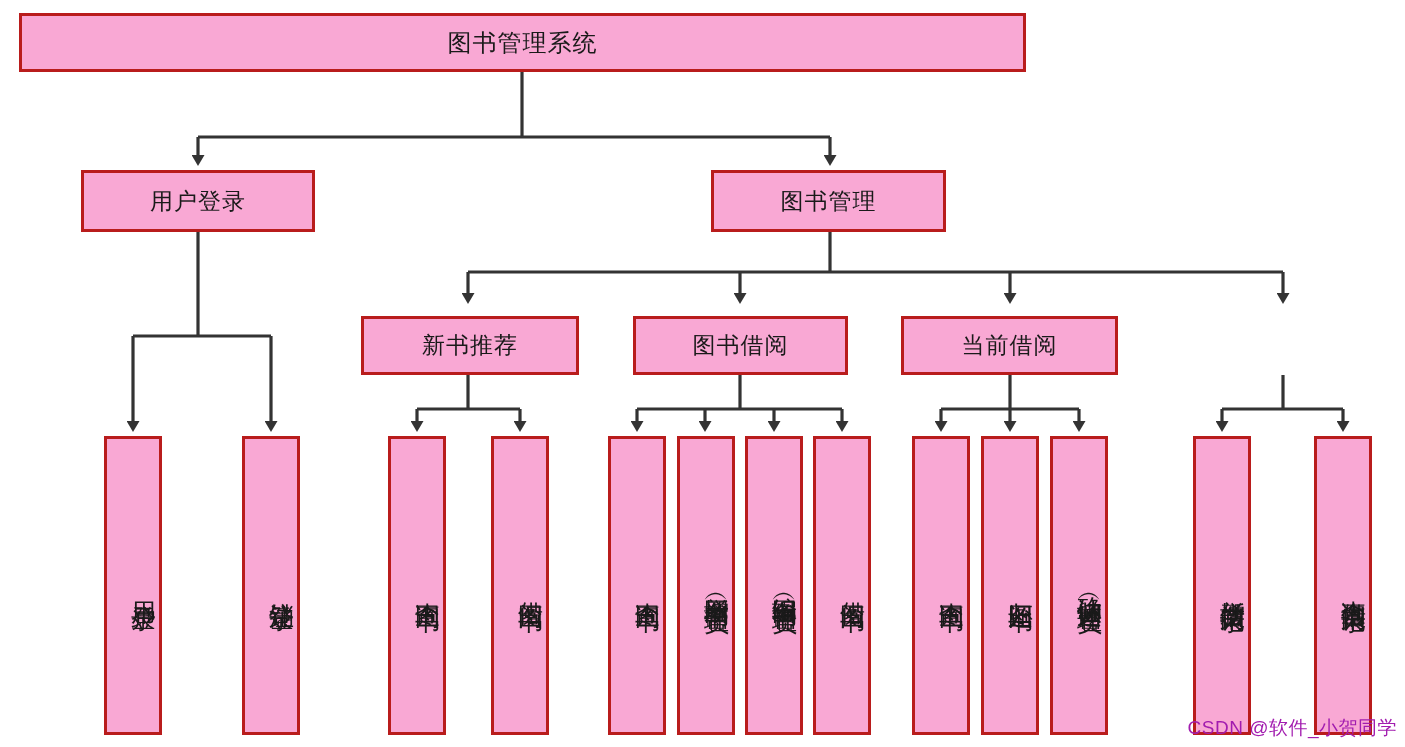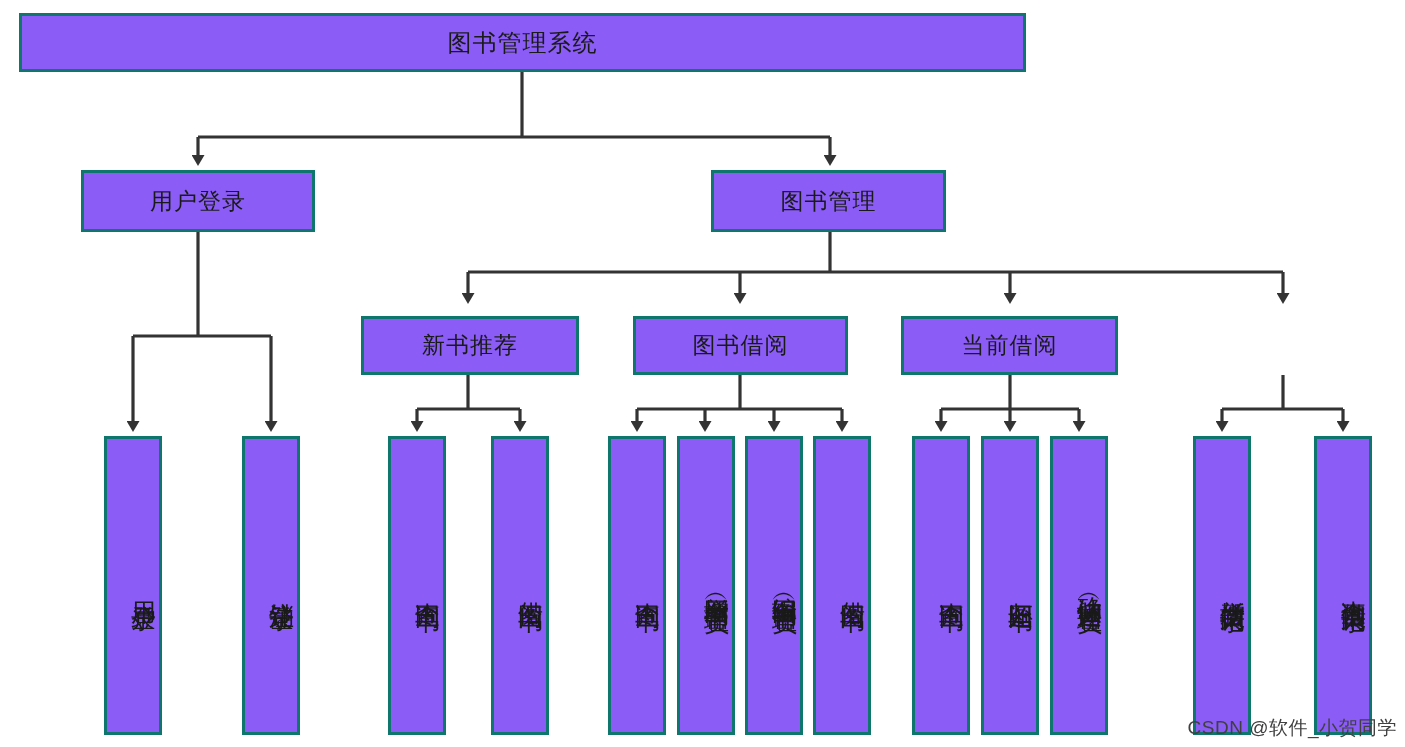--- a/index.html
+++ b/index.html
@@ -21,22 +21,22 @@
     position: absolute;
     left: 0;
     top: 0;
     width: 1405px;
     height: 747px;
     pointer-events: none;
   }
   .node {
     position: absolute;
     box-sizing: border-box;
-    background: #8b5cf6;
-    border: 3px solid #0f766e;
+    background: #f9a8d4;
+    border: 3px solid #b91c1c;
     display: flex;
     align-items: center;
     justify-content: center;
     color: #1a1a1a;
   }
   .node.horiz {
     font-size: 23px;
     letter-spacing: 1px;
   }
   .node.vert {
@@ -56,21 +56,21 @@
     text-align: left;
   }
   .node.root {
     font-size: 24px;
   }
   .watermark {
     position: absolute;
     right: 8px;
     bottom: 6px;
     font-size: 19px;
-    color: #404040;
+    color: #a21caf;
     letter-spacing: 0.5px;
     white-space: nowrap;
   }
 </style>
 </head>
 <body>
 
 <div id="canvas">
 
   <svg id="wires" viewBox="0 0 1405 747">

